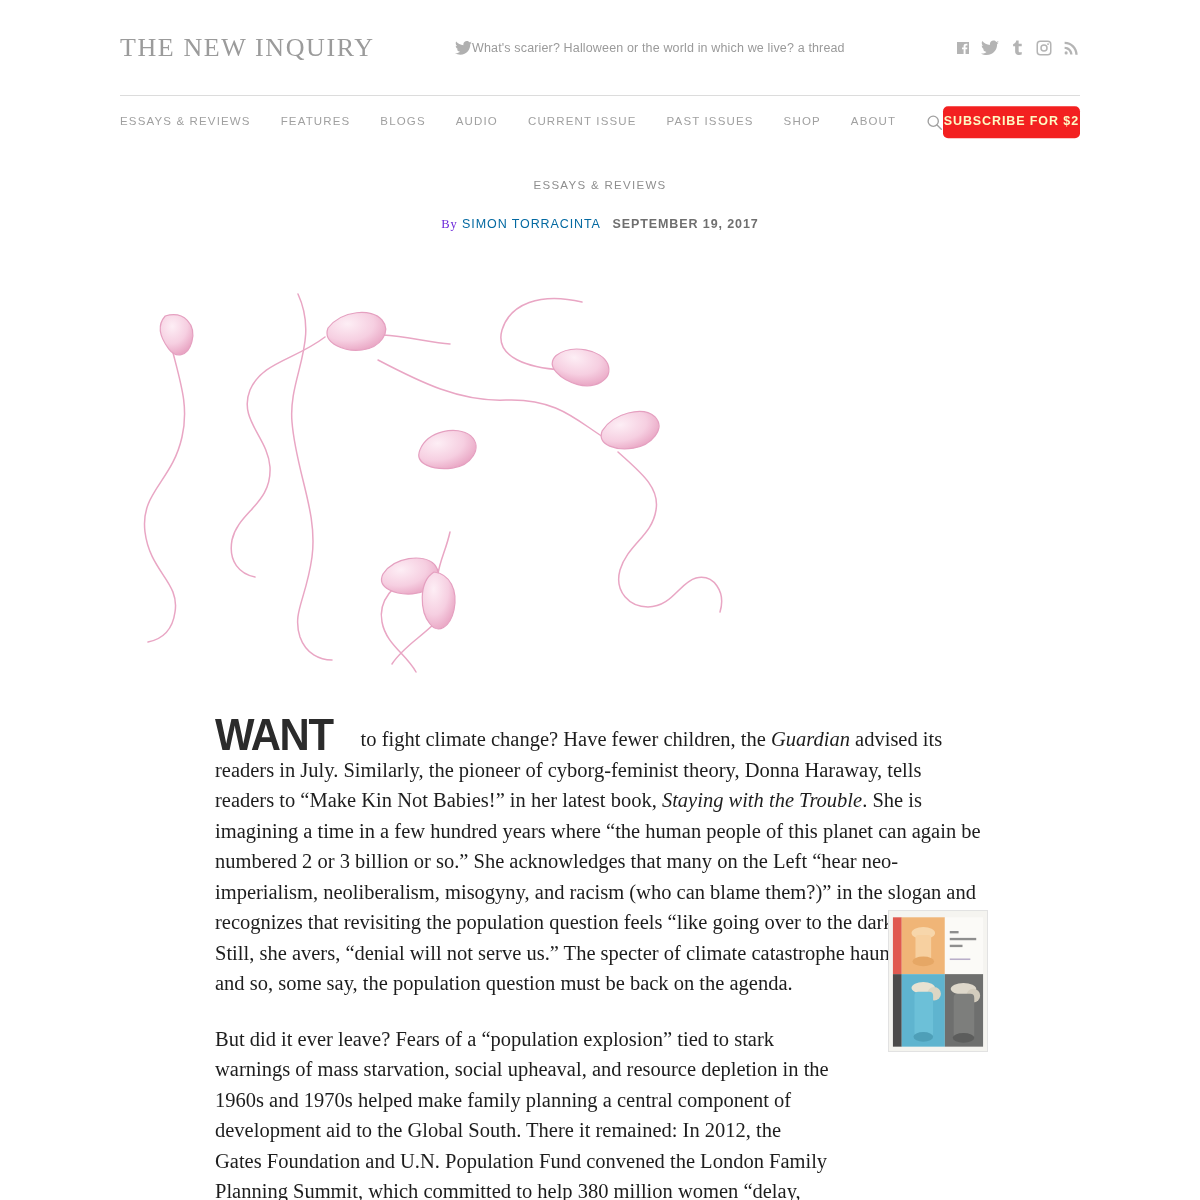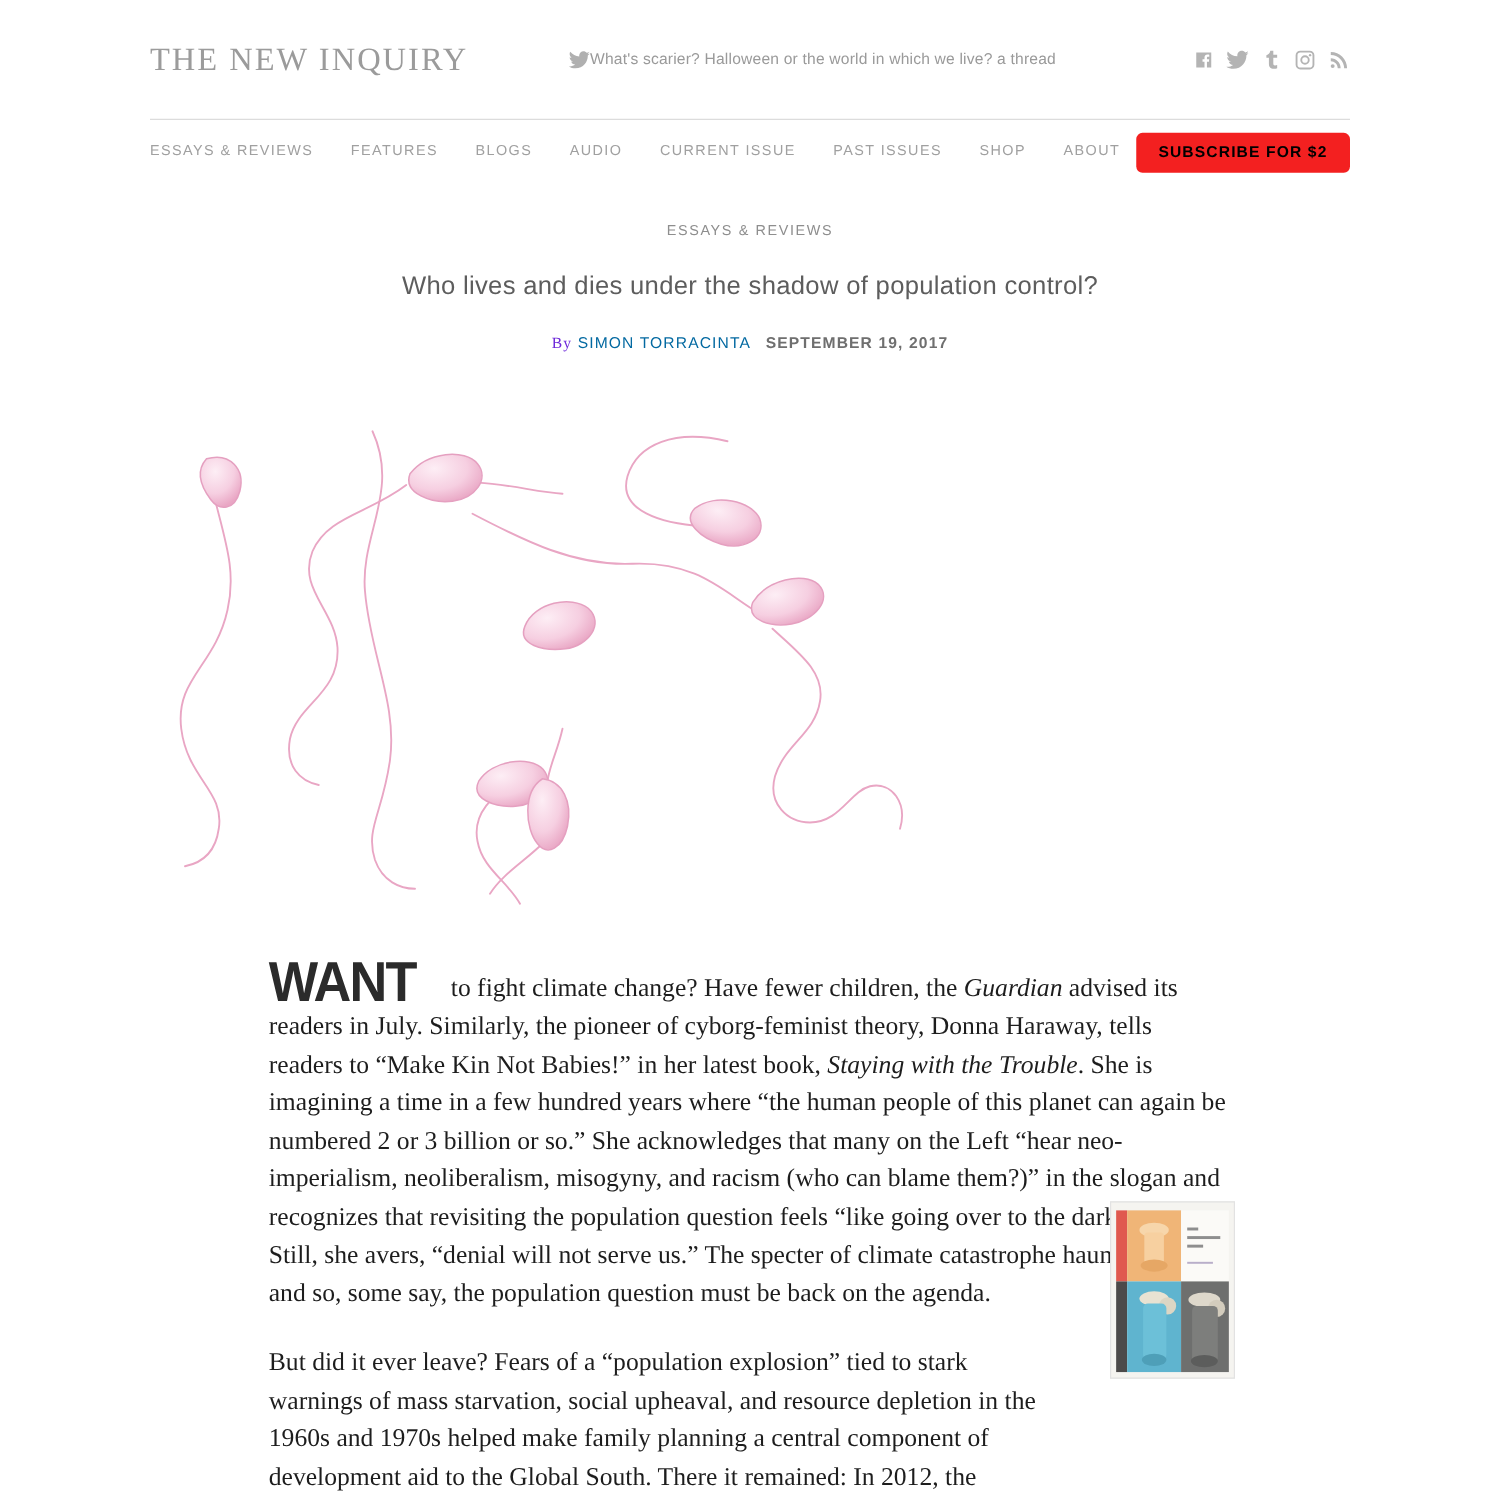--- a/index.html
+++ b/index.html
@@ -143,28 +143,28 @@
     white-space: nowrap;
     line-height: 1;
   }
 
   .subscribe {
     position: absolute;
     right: 0;
     top: 50%;
     transform: translateY(-50%);
     background: #f32020;
-    color: #000000;
+    color: #fef9c3;
     border: 0;
     border-radius: 5px;
     font-family: "Liberation Sans", sans-serif;
     font-size: 12.5px;
     font-weight: bold;
     letter-spacing: 0.9px;
-    padding: 9px 18px 10px;
+    padding: 9px 1px 10px;
     cursor: pointer;
     white-space: nowrap;
     line-height: 1;
   }
 
   
   .article-head {
     text-align: center;
     padding-top: 32px;
   }
@@ -336,21 +336,20 @@
         </span>
 
         <span class="login">LOGIN</span>
       </div>
 
       <button class="subscribe">SUBSCRIBE FOR $2</button>
     </div>
 
     <div class="article-head">
       <div class="kicker">ESSAYS &amp; REVIEWS</div>
-      <div class="dek">Who lives and dies under the shadow of population control?</div>
       <div class="byline">
         <span class="by-word">By</span>
         <span class="author">SIMON TORRACINTA</span>
         <span class="pubdate">SEPTEMBER 19, 2017</span>
       </div>
     </div>
 
     <div class="hero">
       <svg viewBox="0 0 960 400" preserveAspectRatio="xMidYMid meet">
         <defs>

